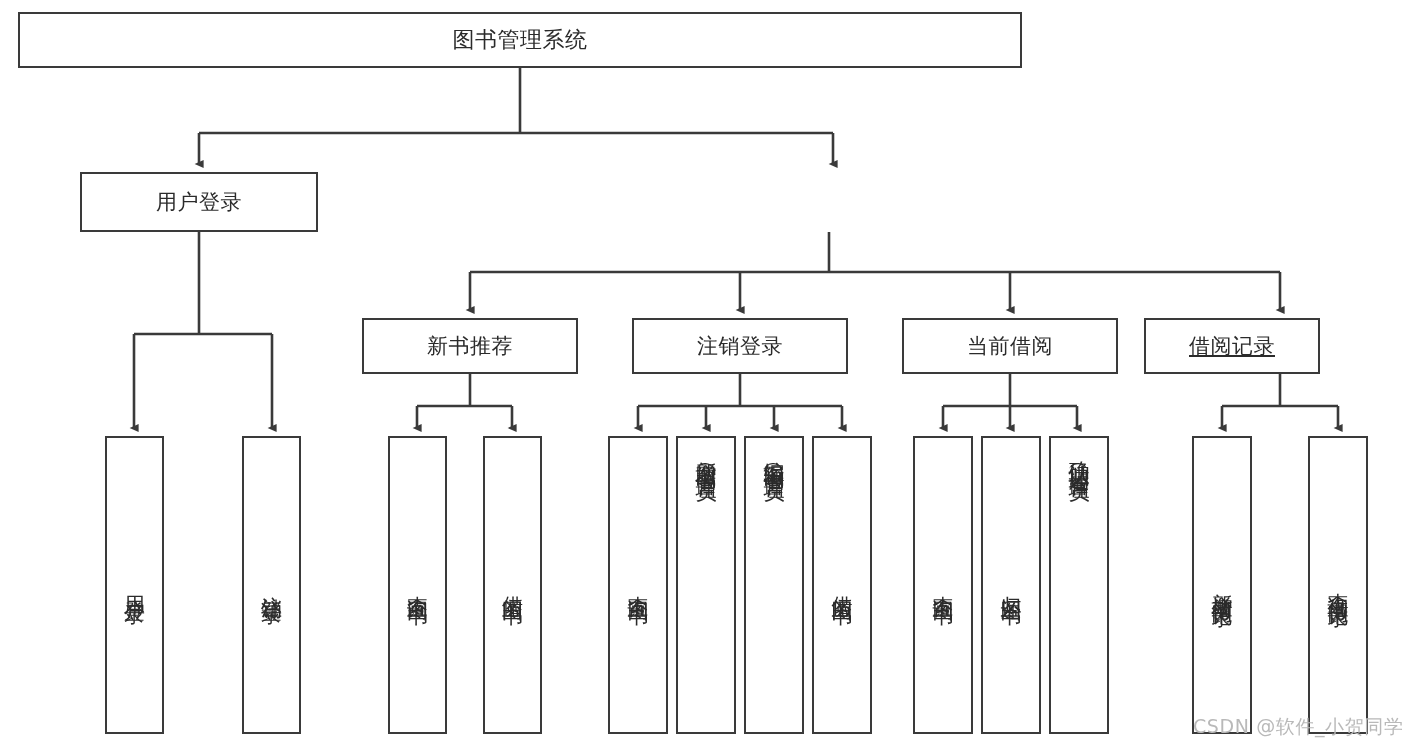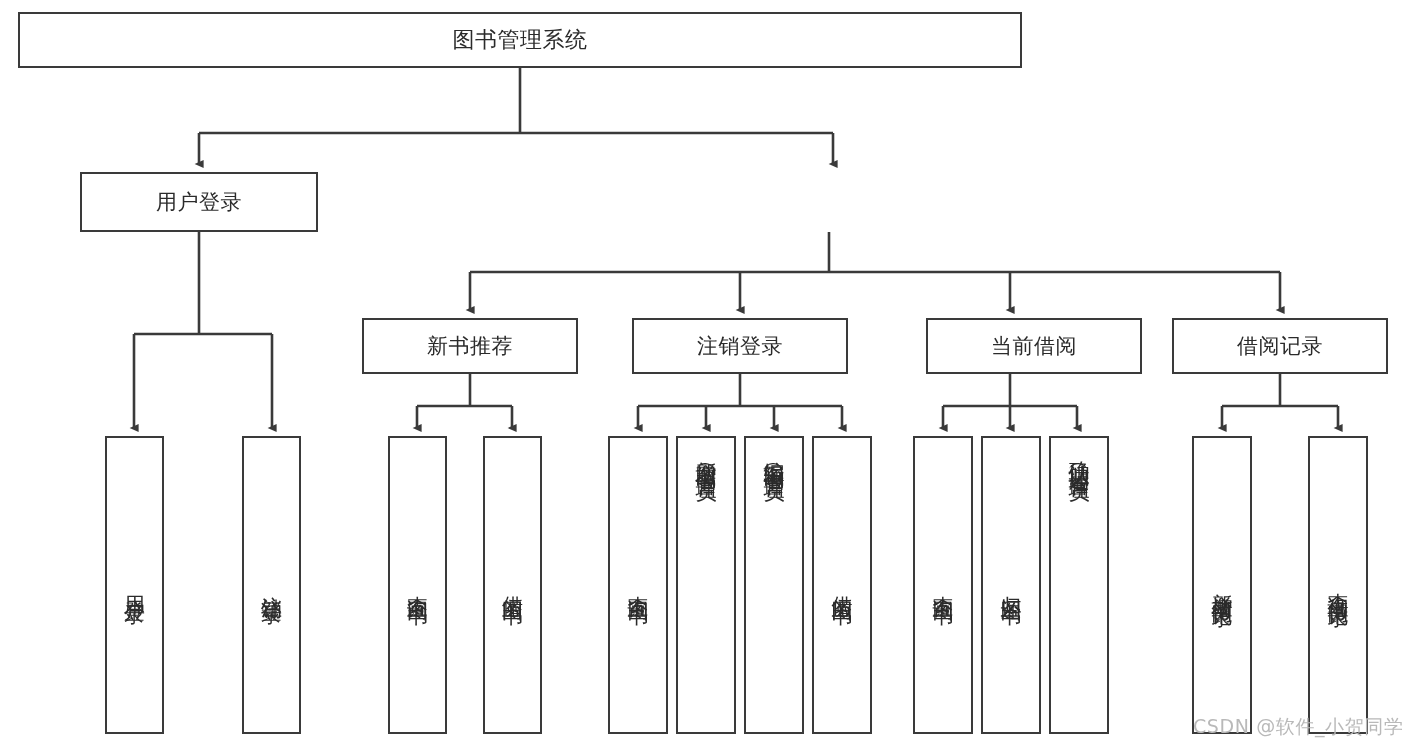--- a/index.html
+++ b/index.html
@@ -140,25 +140,25 @@
 
 
   <div class="node h" style="left:362px; top:318px; width:216px; height:56px;justify-content:center;">
     <span class="label">新书推荐</span>
   </div>
 
   <div class="node h" style="left:632px; top:318px; width:216px; height:56px;">
     <span class="label">注销登录</span>
   </div>
 
-  <div class="node h" style="left:902px; top:318px; width:216px; height:56px;margin-left:24px;">
+  <div class="node h" style="left:902px; top:318px; width:216px; height:56px;">
     <span class="label">当前借阅</span>
   </div>
 
-  <div class="node h" style="left:1172px; top:318px; width:216px; height:56px;">
+  <div class="node h" style="left:1144px; top:318px; width:176px; height:56px;text-decoration:underline;">
     <span class="label">借阅记录</span>
   </div>
 
   <div class="node v" style="left:105px; top:436px; width:59px; height:298px;">
     <span class="label">用户登录</span>
   </div>
 
   <div class="node v" style="left:242px; top:436px; width:59px; height:298px;">
     <span class="label">注销登录</span>
   </div>

